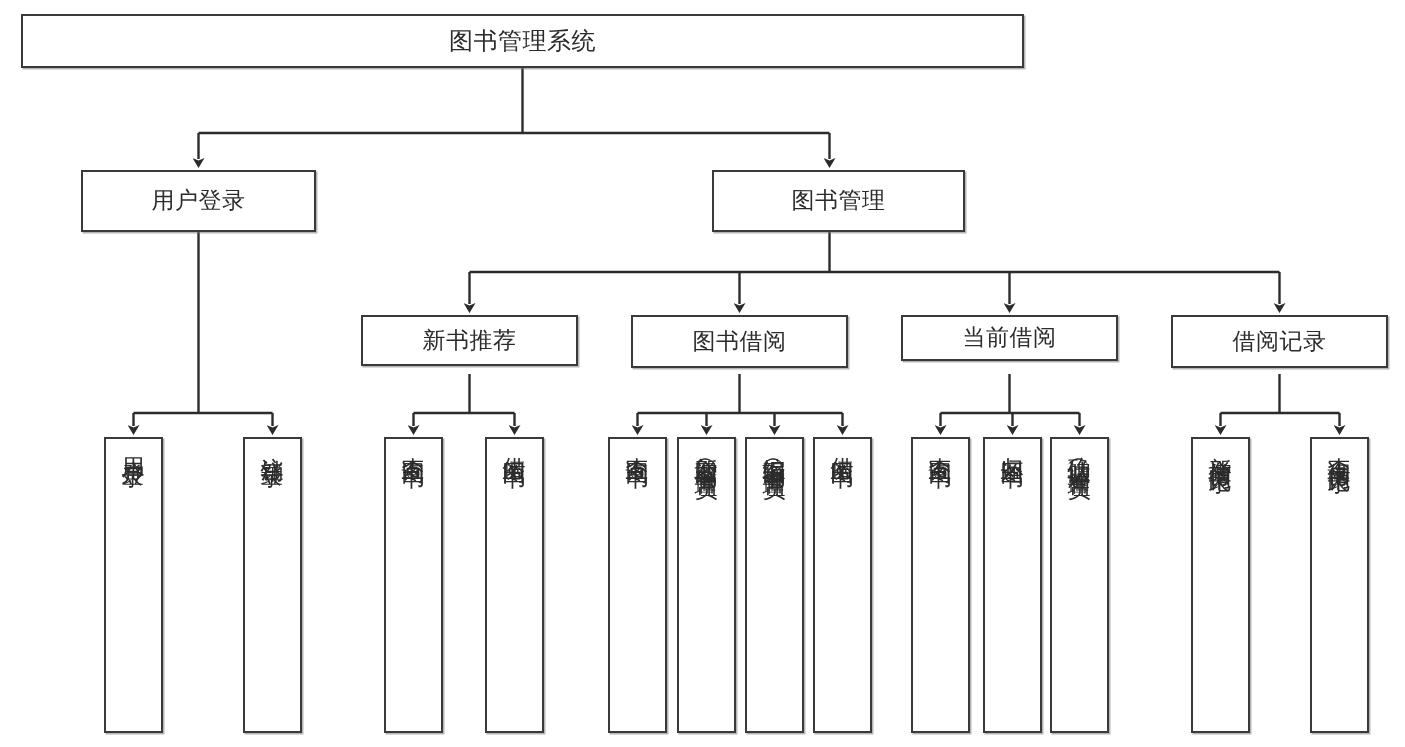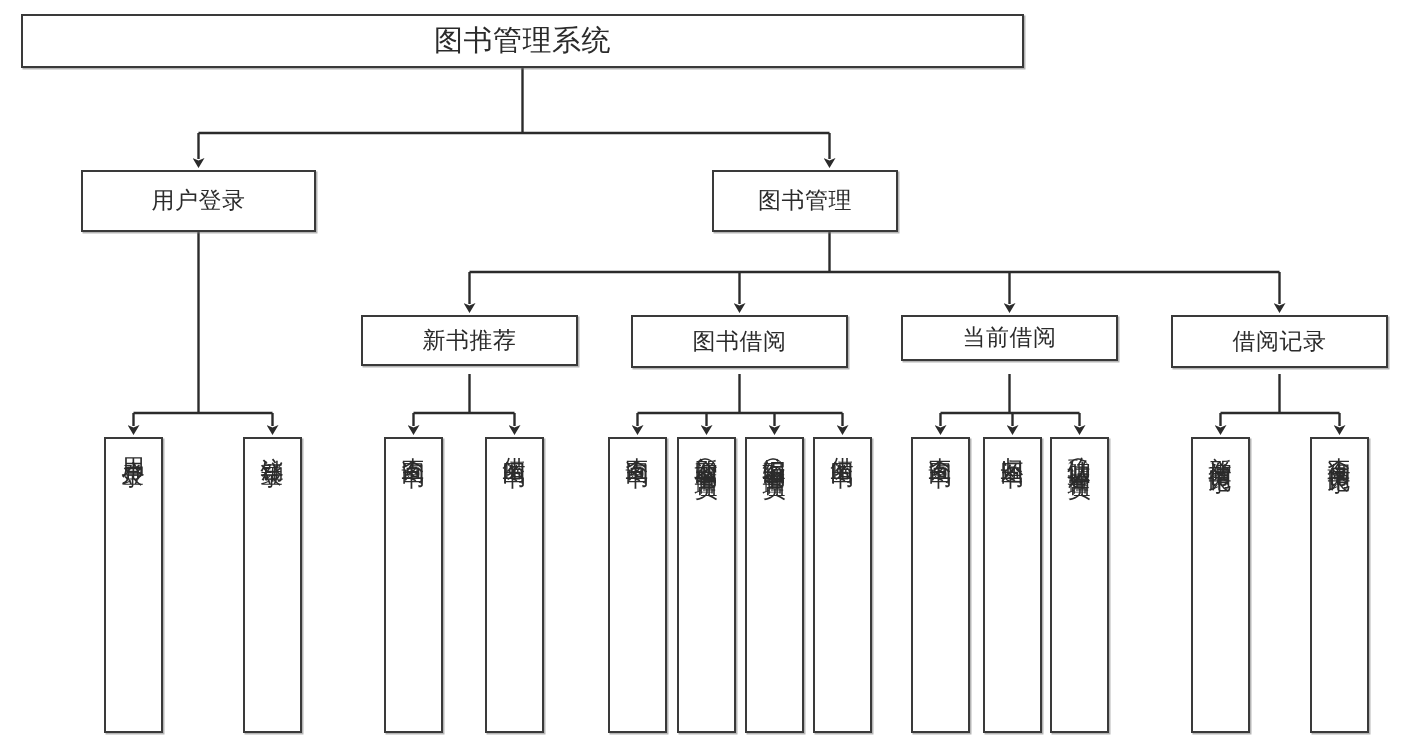--- a/index.html
+++ b/index.html
@@ -41,21 +41,21 @@
     text-align: center;
     line-height: 1.02;
     white-space: nowrap;
   }
   
   .node.horiz .label {
     font-size: 23px;
     letter-spacing: 0.5px;
   }
   .node.root .label {
-    font-size: 29px;
+    font-size: 24px;
   }
   
   .node.vert {
     align-items: flex-start;
     padding-top: 0;
   }
   .node.vert .label {
     writing-mode: vertical-rl;
     text-orientation: upright;
     font-size: 23px;
@@ -119,21 +119,21 @@
       </g>
   </svg>
 
   <div id="nodes-layer">
       <div class="node horiz root" id="node-root" style="left: 21px; top: 14px; width: 1003px; height: 54px;">
         <span class="label">图书管理系统</span>
       </div>
       <div class="node horiz" id="node-login" style="left: 81px; top: 170px; width: 235px; height: 62px;">
         <span class="label">用户登录</span>
       </div>
-      <div class="node horiz" id="node-bookmgmt" style="left: 712px; top: 170px; width: 186px; height: 62px;">
+      <div class="node horiz" id="node-bookmgmt" style="left: 712px; top: 170px; width: 253px; height: 62px;">
         <span class="label">图书管理</span>
       </div>
       <div class="node horiz" id="node-newbook" style="left: 361px; top: 315px; width: 217px; height: 51px;">
         <span class="label">新书推荐</span>
       </div>
       <div class="node horiz" id="node-borrow" style="left: 631px; top: 315px; width: 217px; height: 53px;">
         <span class="label">图书借阅</span>
       </div>
       <div class="node horiz" id="node-current" style="left: 901px; top: 315px; width: 217px; height: 46px;">
         <span class="label">当前借阅</span>

